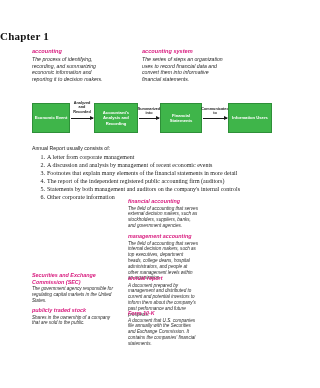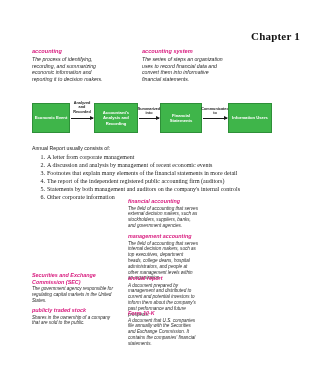--- a/index.html
+++ b/index.html
@@ -5,21 +5,21 @@
   html,body{margin:0;padding:0;}
   body{
     width:300px;height:388px;background:#ffffff;overflow:hidden;
     font-family:"Liberation Sans", sans-serif;
     -webkit-font-smoothing:antialiased;
   }
   .page{position:relative;width:300px;height:388px;}
 
   
   .chapter-title{
-    position:absolute;left:0;top:30px;width:300px;text-align:right;
+    position:absolute;left:0;top:30px;width:300px;text-align:left;
     font-family:"Liberation Serif", serif;font-weight:bold;
     font-size:11px;color:#111;letter-spacing:.2px;
   }
 
   
   .term{
     font-style:italic;font-weight:bold;color:#d81b7e;
     font-size:5.6px;line-height:7px;margin:0 0 1px 0;
   }
   .def{

